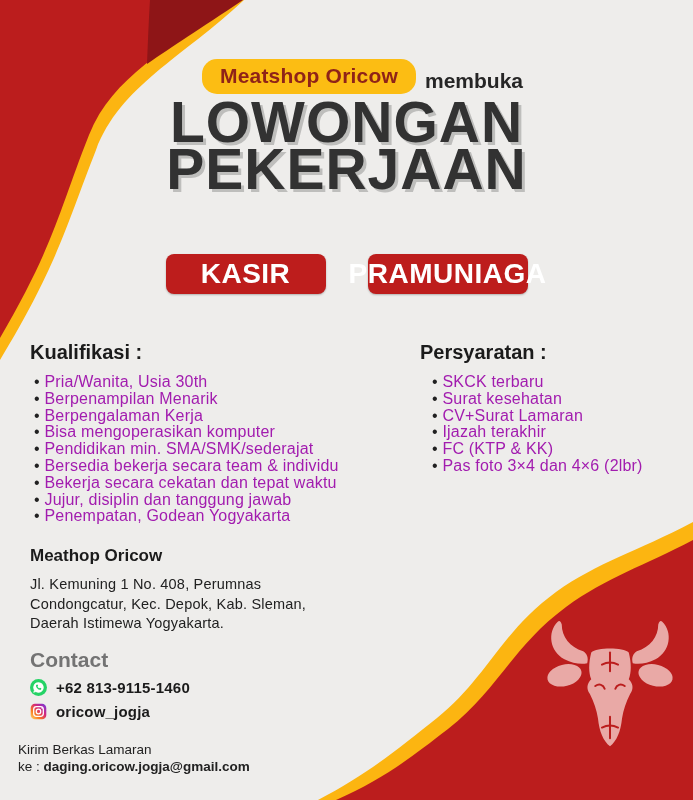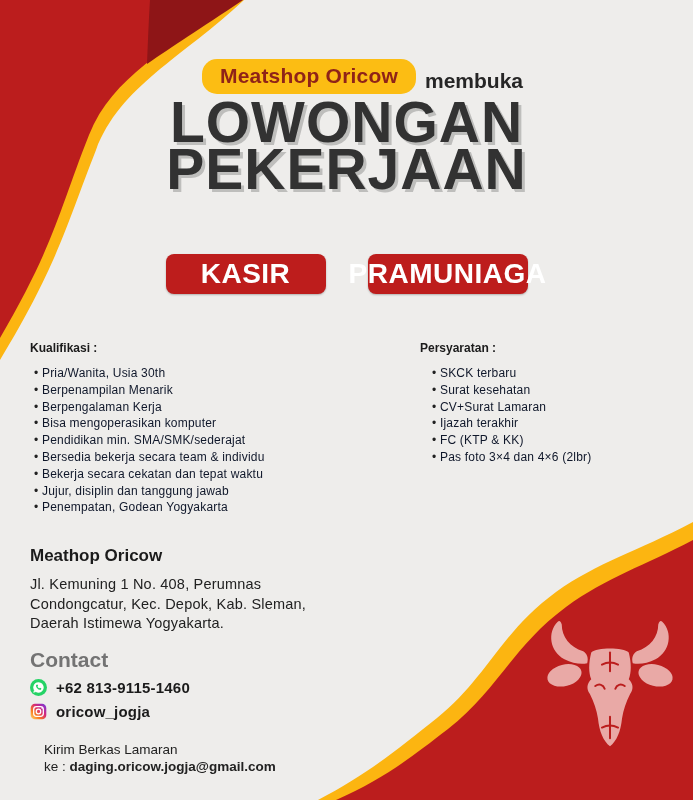--- a/index.html
+++ b/index.html
@@ -13,40 +13,40 @@
 
   .title{position:absolute;top:99px;left:0;width:693px;text-align:center;
          font-size:57px;line-height:47px;font-weight:bold;color:#323232;
          letter-spacing:1px;text-shadow:3px 3px 0 rgba(90,90,90,.32);}
 
   .btn-row{position:absolute;top:254px;left:0;width:693px;display:flex;justify-content:center;gap:42px;}
   .job-btn{width:160px;height:40px;background:#bd1d1c;color:#fff;font-weight:bold;font-size:28px;
            letter-spacing:.5px;border-radius:8px;display:flex;align-items:center;justify-content:center;
            box-shadow:0 1px 2px rgba(0,0,0,.25);}
 
-  .section-h{font-weight:bold;color:#1b1b1b;font-size:12px;}
+  .section-h{font-weight:bold;color:#1b1b1b;font-size:20px;}
   .qual{position:absolute;left:30px;top:341px;width:370px;}
   .req{position:absolute;left:420px;top:341px;width:260px;}
   ul.blist{list-style:none;margin:10px 0 0 0;padding:0 0 0 4px;}
   .req ul.blist{padding-left:12px;}
-  ul.blist li{font-size:12px;line-height:16.8px;color:#0f172a;letter-spacing:.2px;}
+  ul.blist li{font-size:16px;line-height:16.8px;color:#a21caf;letter-spacing:.2px;}
   ul.blist li::before{content:"\2022\00a0";color:#212121;}
 
   .company{position:absolute;left:30px;top:546px;width:380px;}
   .company .name{font-weight:bold;font-size:17px;color:#1b1b1b;}
   .company .addr{margin-top:9px;font-size:14.5px;line-height:19.5px;color:#212121;letter-spacing:.2px;}
   .company .addr span{display:block;}
 
   .contact{position:absolute;left:30px;top:648px;}
   .contact .ch{font-weight:bold;font-size:21px;color:#737373;}
   .crow{display:flex;align-items:center;gap:9px;margin-top:7px;}
   .crow .ctext{font-weight:bold;font-size:15px;color:#1b1b1b;letter-spacing:.2px;}
   .cicon{width:17px;height:17px;display:inline-block;flex:0 0 auto;}
 
-  .footer{position:absolute;left:44px;top:741px;font-size:13.5px;color:#222;line-height:17px;}
+  .footer{position:absolute;left:18px;top:741px;font-size:13.5px;color:#222;line-height:17px;}
   .footer .email{font-weight:bold;}
 
   .bull{position:absolute;left:543px;top:612px;width:134px;height:140px;}
 </style>
 </head>
 <body>
 
 <div class="poster">
 
   <svg class="shapes" viewBox="0 0 693 800" aria-hidden="true">

